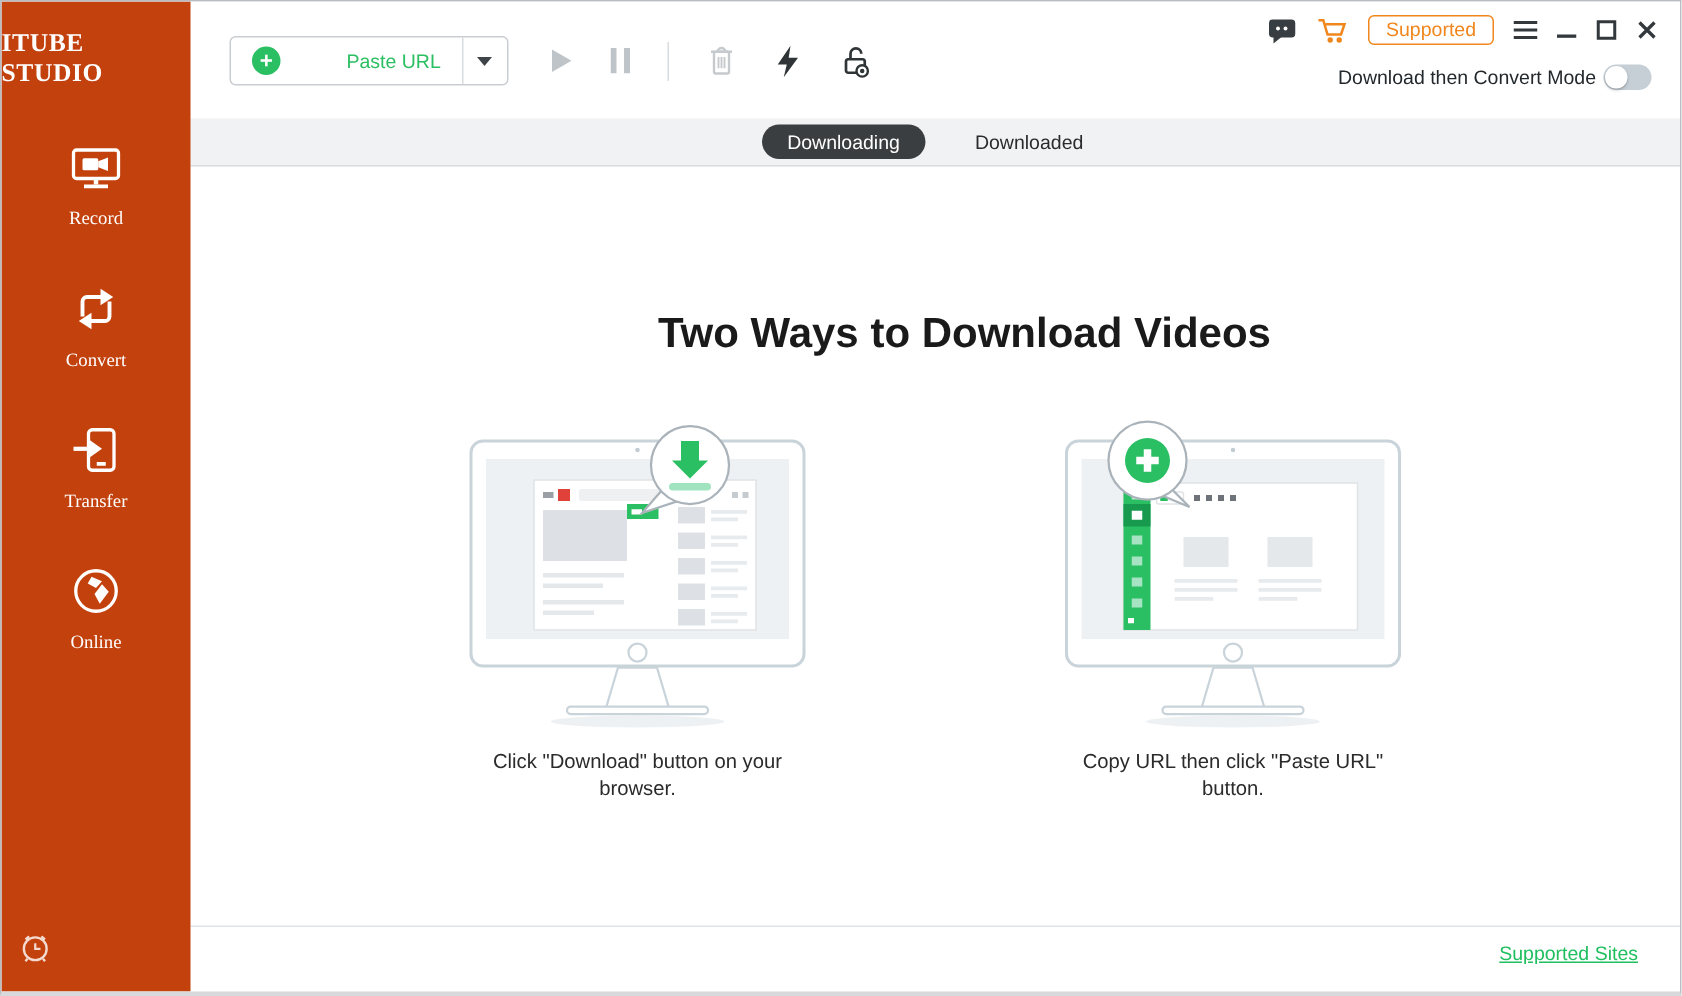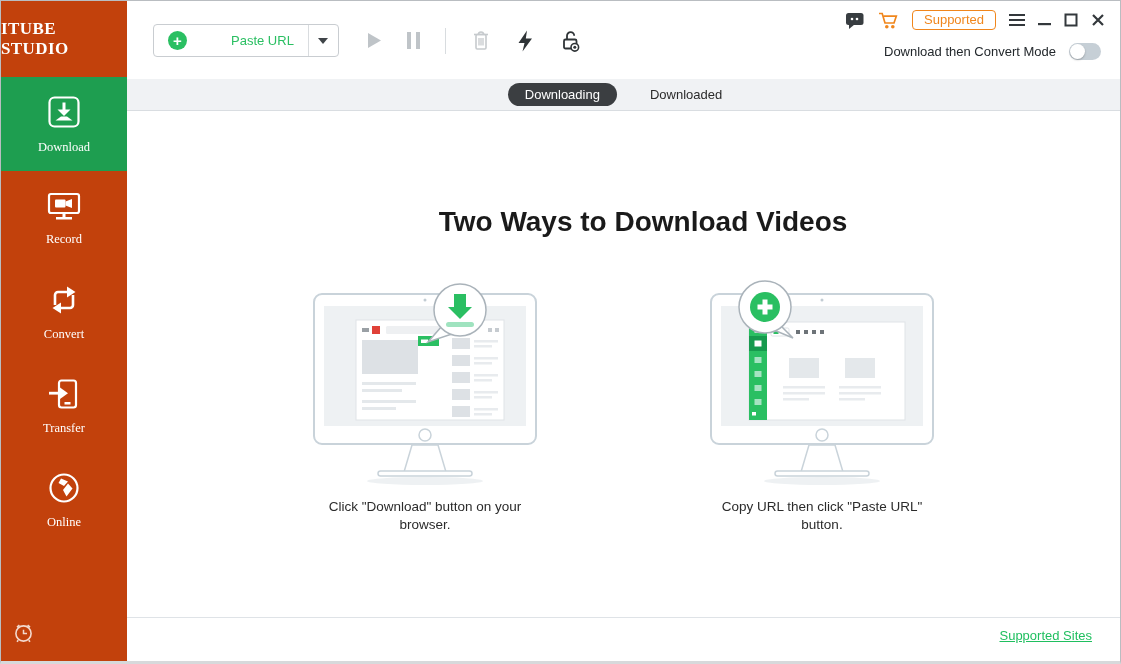--- a/index.html
+++ b/index.html
@@ -31,21 +31,21 @@
   .paste-caret { width:29px; display:flex; align-items:center; justify-content:center; cursor:pointer; }
   .tool-icons { display:flex; align-items:center; gap:25px; margin-left:28px; }
   .tool-icons .btn { cursor:pointer; display:flex; align-items:center; }
   .vdiv { width:1px; height:26px; background:#d8dcdf; }
 
   .win-icons { position:absolute; right:15px; top:9px; display:flex; align-items:center; gap:13px; }
   .win-icons .btn { cursor:pointer; display:flex; align-items:center; }
   .register-btn { border:1px solid #f0861c; color:#f0861c; background:#fff; border-radius:4px;
                   font-size:13px; padding:1px 11px 2px; cursor:pointer;
                   font-family:"Liberation Sans",sans-serif; }
-  .mode-row { position:absolute; right:19px; top:42px; display:flex; align-items:center; gap:13px; }
+  .mode-row { position:absolute; right:19px; top:42px; display:flex; align-items:center; gap:5px; }
   .mode-label { font-size:13px; color:#23282c; }
   .toggle { width:32px; height:17px; border-radius:9px; background:#c6cfd6; position:relative; cursor:pointer; }
   .toggle .knob { position:absolute; left:1px; top:1px; width:15px; height:15px;
                   border-radius:50%; background:#fff; box-shadow:0 1px 2px rgba(0,0,0,.25); }
 
   
   .tabbar { position:absolute; left:126px; top:78px; right:0; height:32px; background:#f0f2f4;
             border-bottom:1px solid #d9dde1; display:flex; align-items:center;
             justify-content:center; gap:16px; }
   .tab { font-size:13px; color:#2b2b2b; padding:4px 17px; border-radius:12px; cursor:pointer; }
@@ -66,29 +66,20 @@
   .sites-link { color:#1fbf5f; font-size:13px; text-decoration:underline; cursor:pointer; }
 </style>
 </head>
 <body>
 
 <div class="window">
 
   <aside class="sidebar">
     <div class="logo">ITUBE STUDIO</div>
 
-    <div class="nav-item selected">
-      <svg width="36" height="36" viewBox="0 0 36 36">
-        <rect x="3.5" y="3.5" width="29" height="29" rx="5" fill="none" stroke="#fff" stroke-width="2.2"></rect>
-        <rect x="16.5" y="8.5" width="3" height="8" fill="#fff"></rect>
-        <polygon points="11.5,15.5 24.5,15.5 18,22" fill="#fff"></polygon>
-        <polygon points="9.5,26.5 26.5,26.5 21,22.5 15,22.5" fill="#fff"></polygon>
-      </svg>
-      <span class="nav-label">Download</span>
-    </div>
 
     <div class="nav-item">
       <svg width="36" height="32" viewBox="0 0 36 32">
         <rect x="3" y="4" width="30" height="19" rx="2" fill="none" stroke="#fff" stroke-width="2.2"></rect>
         <rect x="9" y="9.5" width="10.5" height="8" rx="1" fill="#fff"></rect>
         <polygon points="19.5,11.5 26,9 26,18 19.5,15.5" fill="#fff"></polygon>
         <rect x="16.5" y="23" width="3" height="4" fill="#fff"></rect>
         <rect x="10" y="27" width="16" height="2.5" fill="#fff"></rect>
       </svg>
       <span class="nav-label">Record</span>

